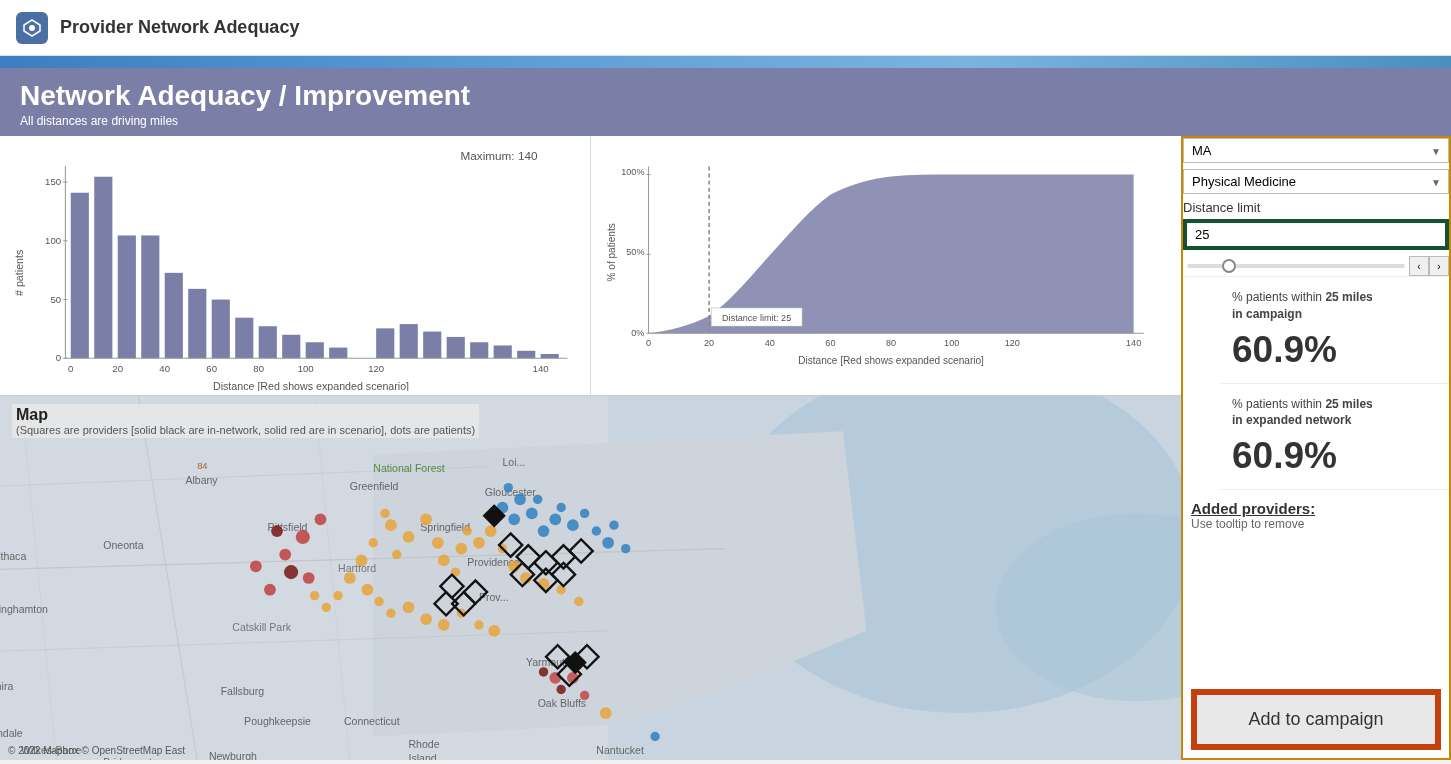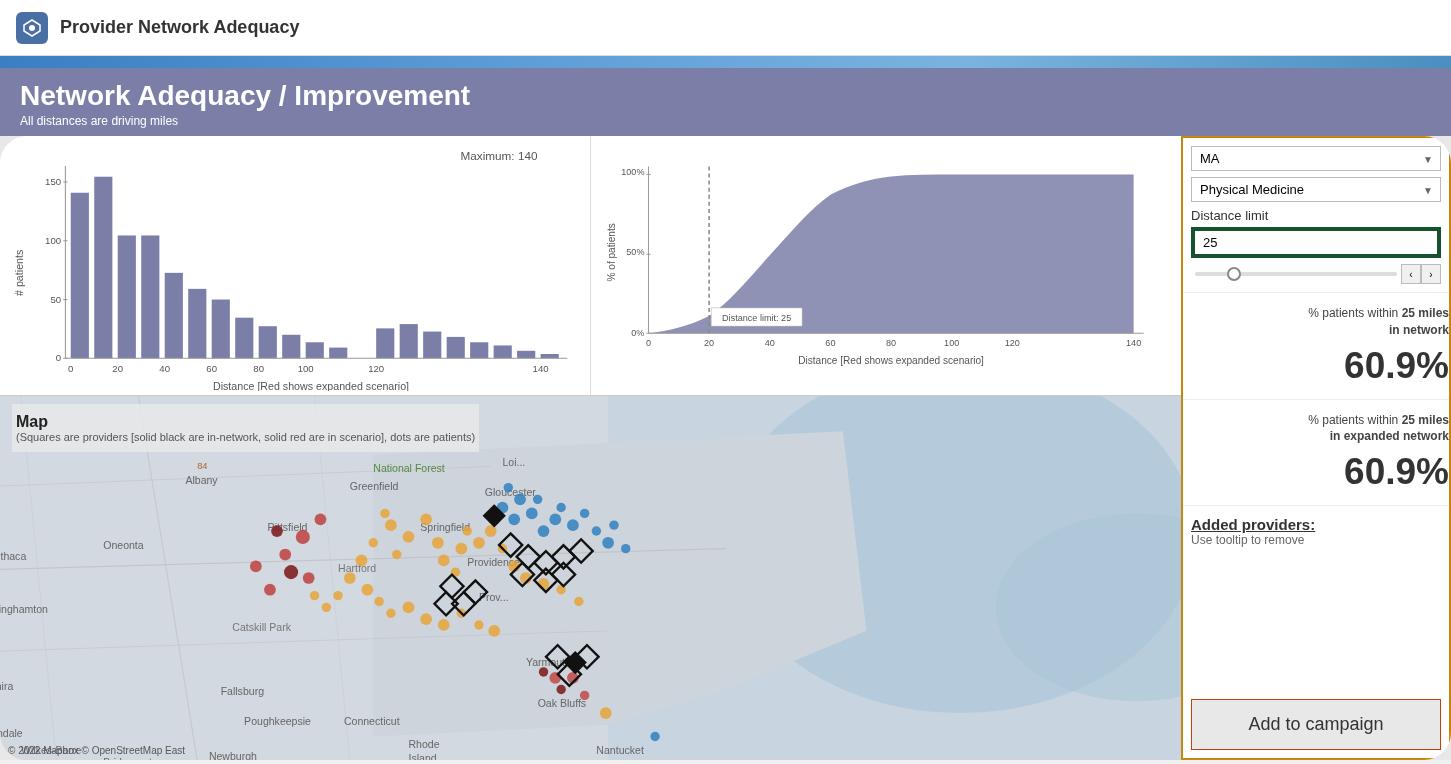--- a/index.html
+++ b/index.html
@@ -47,21 +47,20 @@
       color: white;
     }
     .panel-title { font-size: 28px; font-weight: bold; }
     .panel-subtitle { font-size: 12px; margin-top: 2px; }
 
     
     .charts-sidebar-row {
       display: flex;
       flex: 1;
       overflow: hidden;
-      border-radius: 27px;
     }
 
     
     .charts-area {
       flex: 1;
       display: flex;
       flex-direction: column;
       background: #e8e8e8;
     }
 
@@ -88,21 +87,21 @@
       flex: 1;
       position: relative;
       overflow: hidden;
     }
 
     .map-title {
       position: absolute;
       top: 8px; left: 12px;
       z-index: 10;
       background: rgba(232,232,232,0.85);
-      padding: 9px 4px;
+      padding: 2px 4px;
     }
     .map-title h3 { font-size: 16px; font-weight: bold; color: #222; }
     .map-title p { font-size: 11px; color: #555; }
 
     .map-copyright {
       position: absolute;
       bottom: 4px;
       left: 8px;
       font-size: 10px;
       color: #555;
@@ -113,21 +112,21 @@
     .sidebar {
       width: 270px;
       background: white;
       border: 2px solid #c8860a;
       display: flex;
       flex-direction: column;
       overflow: hidden;
     }
 
     .sidebar-top {
-      padding: 8px;
+      padding: 0;
       border-bottom: 1px solid #eee;
     }
 
     .dropdown-row {
       margin-bottom: 6px;
     }
 
     .dropdown-select {
       width: 100%;
       padding: 4px 8px;
@@ -187,38 +186,39 @@
     .slider-arrow {
       width: 20px; height: 20px;
       background: #f0f0f0;
       border: 1px solid #bbb;
       display: flex; align-items: center; justify-content: center;
       font-size: 10px;
       cursor: pointer;
     }
 
     .stat-box {
-      padding: 12px 0;
-      text-align: right;
+      padding: 12px 12px;
+      text-align: left;
       border-bottom: 1px solid #eee;
+      margin-left: 37px;
     }
     .stat-label { font-size: 12px; color: #444; line-height: 1.4; }
     .stat-label strong { font-weight: bold; }
     .stat-value { font-size: 37px; font-weight: bold; color: #333; margin-top: 6px; }
 
     .added-providers-section {
       padding: 10px 8px 6px;
     }
     .added-title { font-size: 15px; font-weight: bold; color: #333; text-decoration: underline; }
     .added-subtitle { font-size: 12px; color: #666; }
 
     .add-campaign-btn {
       margin: auto 8px 8px;
       background: #e8e8e8;
-      border: 1px solid #c2410c;
+      border: 6px solid #c2410c;
       padding: 14px;
       text-align: center;
       font-size: 18px;
       font-weight: 500;
       color: #333;
       cursor: pointer;
       display: block;
       width: calc(100% - 16px);
     }
 
@@ -551,21 +551,21 @@
           <div class="slider-track">
             <div class="slider-thumb"></div>
           </div>
           <div class="slider-arrow">‹</div>
           <div class="slider-arrow">›</div>
         </div>
       </div>
 
       <div class="stat-box">
         <div class="stat-label">
-          % patients within <strong>25 miles</strong><br><strong>in network</strong>
+          % patients within <strong>25 miles</strong><br><strong>in campaign</strong>
         </div>
         <div class="stat-value">60.9%</div>
       </div>
 
       <div class="stat-box">
         <div class="stat-label">
           % patients within <strong>25 miles</strong><br><strong>in expanded network</strong>
         </div>
         <div class="stat-value">60.9%</div>
       </div>

